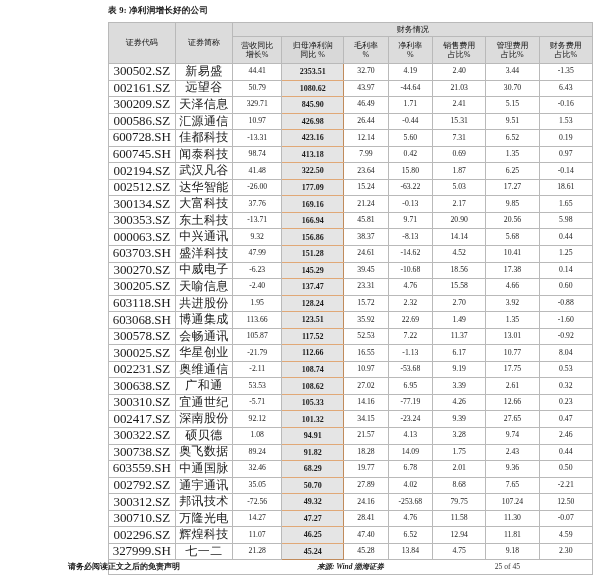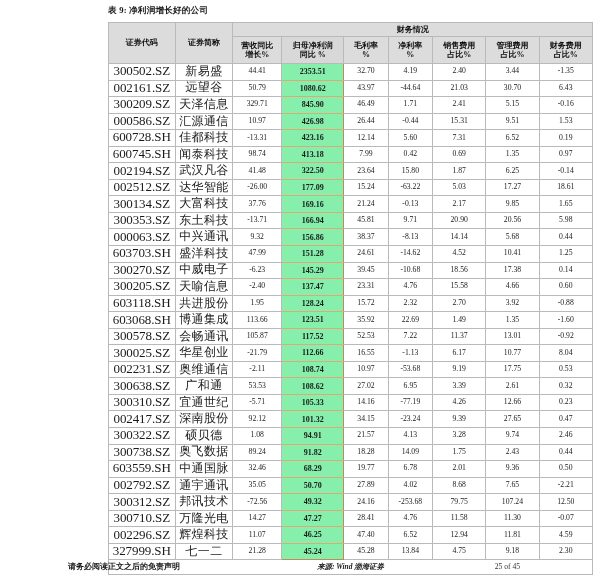--- a/index.html
+++ b/index.html
@@ -42,21 +42,21 @@
   }
   table.fin th, table.fin td {
     border: 0.5px solid #b9b9b9;
     padding: 0;
     text-align: center;
     vertical-align: middle;
     line-height: 1.15;
   }
   thead th {
     background: #dcdcdc;
-    font-weight: bold;
+    font-weight: normal;
     font-size: 8px;
     color: #111;
   }
   thead tr.grp th {
     height: 13px;
   }
   thead tr.sub th {
     height: 26px;
   }
   thead th.spanner {
@@ -79,21 +79,21 @@
   }
   tbody td.name {
     font-size: 12px;
     font-weight: normal;
     letter-spacing: 0.4px;
   }
   tbody td.sep {
     border-left: 0.5px solid #c6c6c6;
   }
   tbody td.hl {
-    background: #86efac;
+    background: #e5e5e5;
     font-weight: bold;
     font-size: 8px;
     border-left: 0.6px solid #c08b5c;
     border-right: 0.6px solid #c08b5c;
     border-top: 0.4px solid #e0a877;
     border-bottom: 0.4px solid #e0a877;
   }
   tbody tr:first-child td.hl {
     border-top: 0.6px solid #c08b5c;
   }

